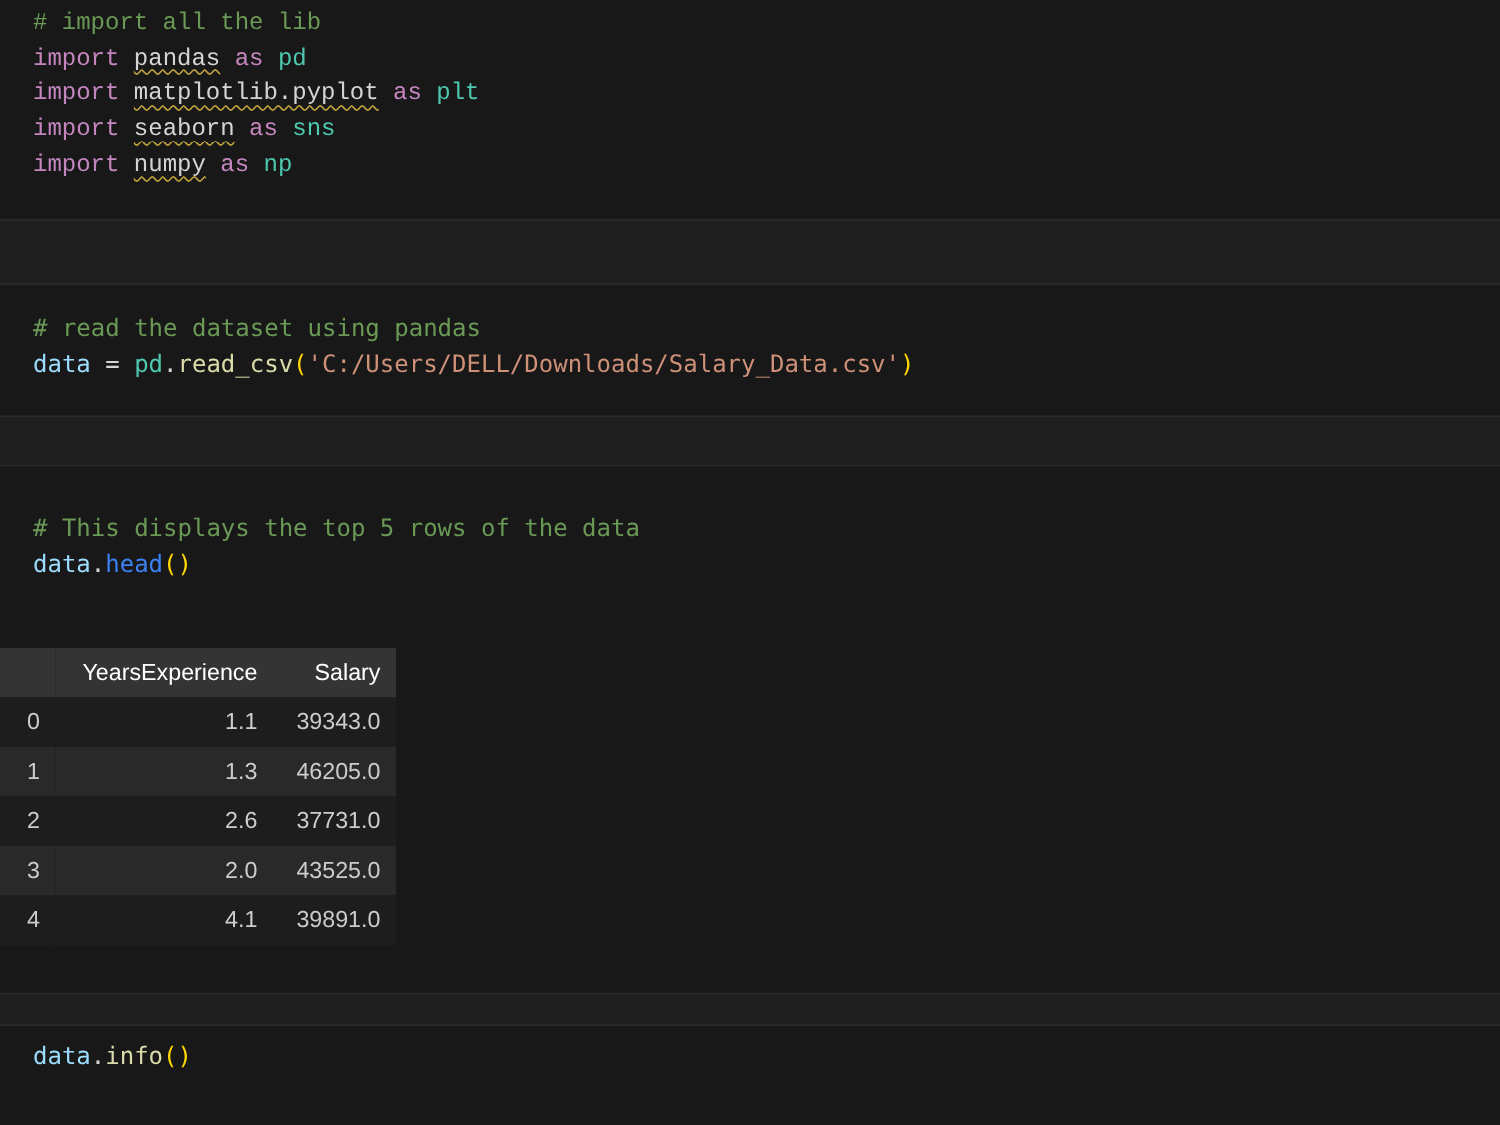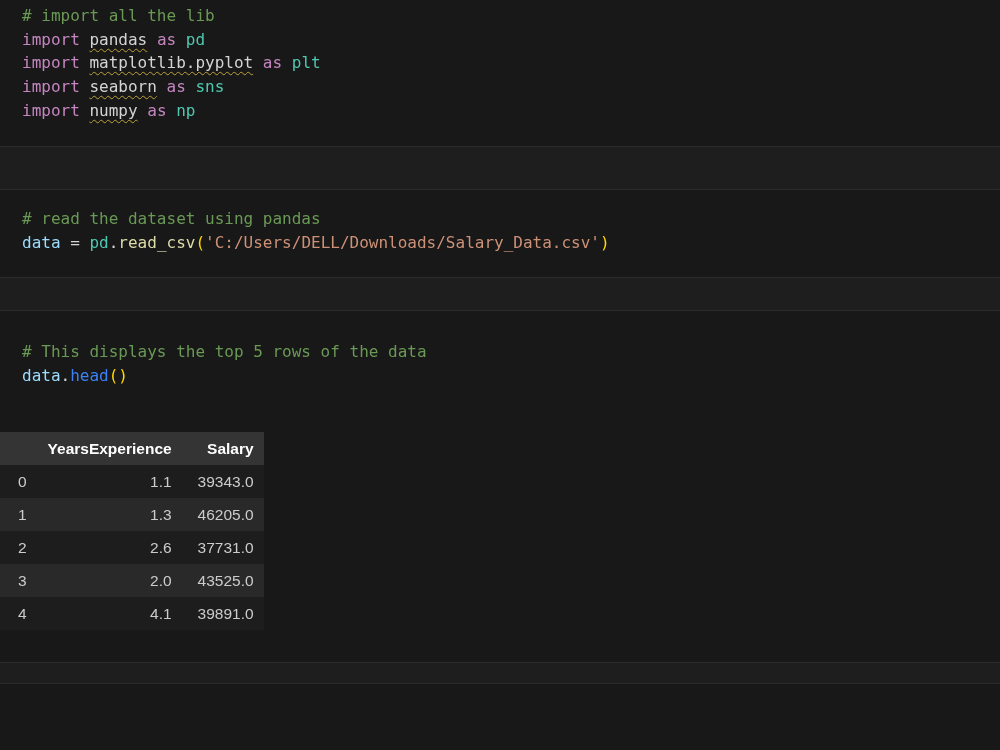--- a/index.html
+++ b/index.html
@@ -24,38 +24,38 @@
 
   .cell-gap {
     background: var(--gap_bg, #1e1e1e);
     border-top: 1px solid var(--divider, #2b2b2b);
     border-bottom: 1px solid var(--divider, #2b2b2b);
   }
   #gap1 { height:44px; }
   #gap2 { height:34px; }
   #gap3 { height:22px; }
 
-  #cell1 { height:146px; padding-top:4px; }
+  #cell1 { height:146px; padding-top:4px;font-family:Liberation Mono, monospace; }
   #cell2 { height:87px;  padding-top:17px; }
   #cell3 { height:351px; padding-top:29px; }
   #cell4 { height:66px;  padding-top:8px; }
 
   .output { margin-top:45px; margin-left:-32px; }
   table.dataframe {
     border-collapse: collapse;
     font-family: "Liberation Sans", sans-serif;
     font-size:15.5px;
     color:#cccccc;
     table-layout: fixed;
   }
   table.dataframe th, table.dataframe td {
     height:33px; padding:0 10px; text-align:right; white-space:nowrap;
   }
   table.dataframe thead tr { background: var(--table_header_bg, #343434); }
-  table.dataframe thead th { color:#ffffff; font-weight:bold; }
+  table.dataframe thead th { color:#ffffff; font-weight:normal; }
   table.dataframe tbody tr:nth-child(odd)  { background: var(--row_odd_bg, #1d1d1d); }
   table.dataframe tbody tr:nth-child(even) { background: var(--row_even_bg, #292929); }
   .col-idx { width:44px; text-align:left !important; padding-left:28px !important; }
   .col-ye  { width:145px; }
   .col-sal { width:82px; }
 </style>
 </head>
 <body>
 
 <div class="notebook">
@@ -110,16 +110,16 @@
               <td class="col-sal">39891.0</td>
             </tr>
           </tbody>
       </table>
     </div>
   </section>
 
   <div class="cell-gap" id="gap3"></div>
 
   <section class="cell" id="cell4">
-    <div class="code"></div>
+    <div class="code"><div class="line"><span style="color: rgb(156, 220, 254);">data</span><span style="color: rgb(212, 212, 212);">.</span><span style="color: rgb(220, 220, 170);">info</span><span style="color: rgb(255, 215, 0);">()</span></div></div>
   </section>
 
 </div>
 
 </body></html>

